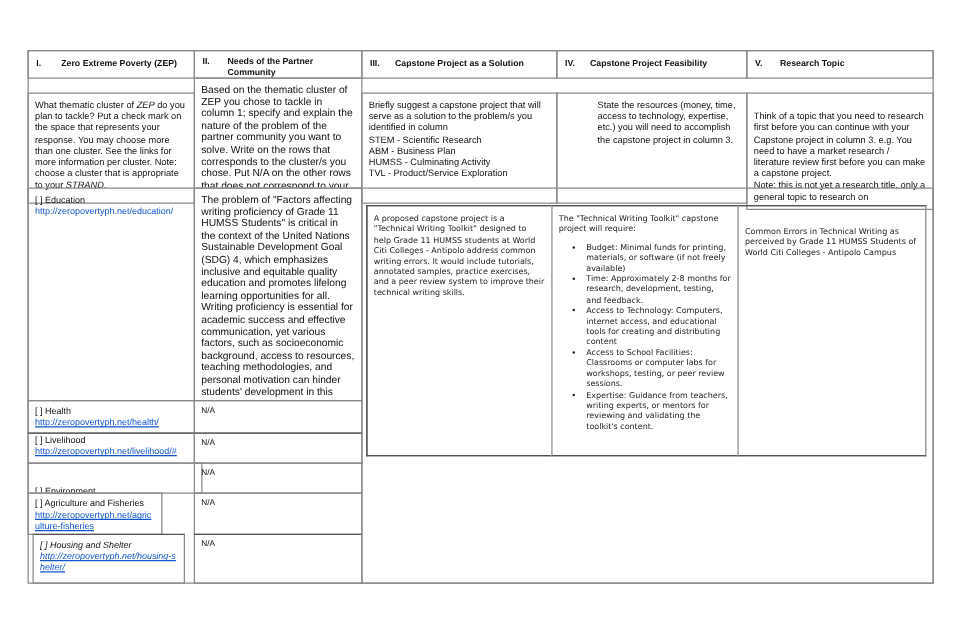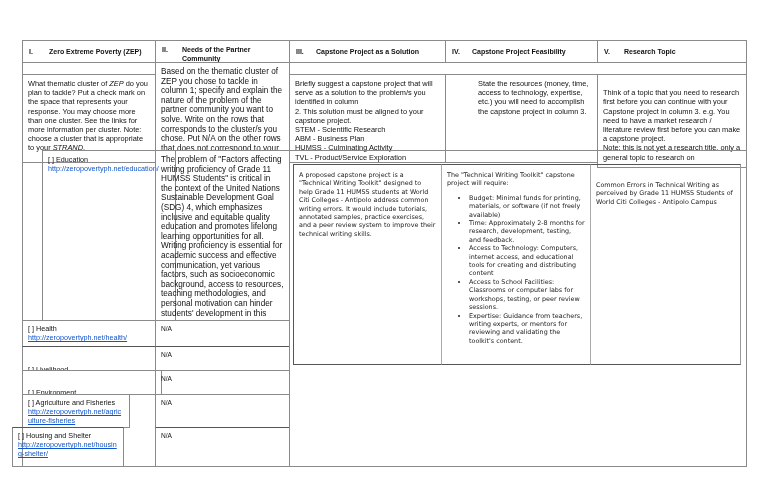--- a/index.html
+++ b/index.html
@@ -47,61 +47,60 @@
 </div>
 
 <div class="cell desc" style="left:22px;top:62px;width:134px;height:89px;">
   <span>What thematic cluster of </span><span class="ital">ZEP</span><span> do you plan to tackle? Put a check mark on the space that represents your response. You may choose more than one cluster. See the links for more information per cluster. Note: choose a cluster that is appropriate to your </span><span class="ital">STRAND</span><span>.</span>
 </div>
 <div class="cell desc2" style="left:155px;top:62px;width:135px;height:89px;">
   <span>Based on the thematic cluster of ZEP you chose to tackle in column 1; specify and explain the nature of the problem of the partner community you want to solve. Write on the rows that corresponds to the cluster/s you chose. Put N/A on the other rows that does not correspond to your cluster/s.</span>
 </div>
 <div class="cell desc" style="left:289px;top:62px;width:157px;height:89px;">
   <div>Briefly suggest a capstone project that will serve as a solution to the problem/s you identified in column</div>
-  <div>2. This solution must be aligned to your capstone project.</div>
   <div>STEM - Scientific Research</div>
   <div>ABM - Business Plan</div>
   <div>HUMSS - Culminating Activity</div>
   <div>TVL - Product/Service Exploration</div>
 </div>
 <div class="cell desc" style="left:445px;top:62px;width:153px;height:89px;padding-left:32px;">
   <div>State the resources (money, time, access to technology, expertise, etc.) you will need to accomplish the capstone project in column 3.</div>
   <div style="height:9px;"></div>
 </div>
 <div class="cell desc" style="left:597px;top:62px;width:150px;height:94px;white-space:pre-line;">
   <span>Think of a topic that you need to research first before you can continue with your Capstone project in column 3. e.g. You need to have a market research / literature review first before you can make a capstone project.
 Note: this is not yet a research title, only a general topic to research on</span>
 </div>
 
-<div class="cell small" style="left:22px;top:150px;width:134px;height:171px;margin-left:20px;">
+<div class="cell small" style="left:22px;top:150px;width:134px;height:171px;">
   <span>[ ]</span>
   <span>Education</span><br>
   <a class="link plain">http://zeropovertyph.net/education/</a>
 </div>
 <div class="cell small" style="left:22px;top:320px;width:134px;height:27px;padding-top:3px;">
   <span>[  ]</span>
   <span>Health</span><br>
   <a class="link">http://zeropovertyph.net/health/</a>
 </div>
-<div class="cell small thick-t" style="left:22px;top:346px;width:134px;height:25px;padding-top:18px;">
+<div class="cell small thick-t" style="left:22px;top:346px;width:134px;height:25px;padding-top:0;">
   <span>[ ]</span>
   <span>Livelihood</span><br>
   <a class="link">http://zeropovertyph.net/livelihood/#</a>
 </div>
 <div class="cell small" style="left:22px;top:370px;width:140px;height:25px;padding-top:17px;">
   <span>[ ]</span>
   <span>Environment</span><br>
   <a class="link plain">http://zeropovertyph.net/environment/</a>
 </div>
 <div class="cell small" style="left:22px;top:394px;width:108px;height:34px;padding-top:3px;">
   <span>[ ]</span>
   <span>Agriculture and Fisheries</span><br>
   <a class="link">http://zeropovertyph.net/agriculture-fisheries</a>
 </div>
-<div class="cell small thick-t" style="left:12px;top:427px;width:112px;height:40px;padding-top:3px;">
+<div class="cell small thick-t" style="left:26px;top:427px;width:122px;height:40px;padding-top:3px;font-style:italic;">
   <span>[ ]</span>
   <span>Housing and Shelter</span><br>
   <a class="link">http://zeropovertyph.net/housing-shelter/</a>
 </div>
 
 <div class="cell desc2" style="left:155px;top:150px;width:135px;height:171px;">
   <span>The problem of "Factors affecting writing proficiency of Grade 11 HUMSS Students" is critical in the context of the United Nations Sustainable Development Goal (SDG) 4, which emphasizes inclusive and equitable quality education and promotes lifelong learning opportunities for all. Writing proficiency is essential for academic success and effective communication, yet various factors, such as socioeconomic background, access to resources, teaching methodologies, and personal motivation can hinder students' development in this area.</span>
 </div>
 <div class="cell small" style="left:155px;top:320px;width:135px;height:27px;padding-top:3px;font-size:6.6px;">
   <span>N/A</span>

